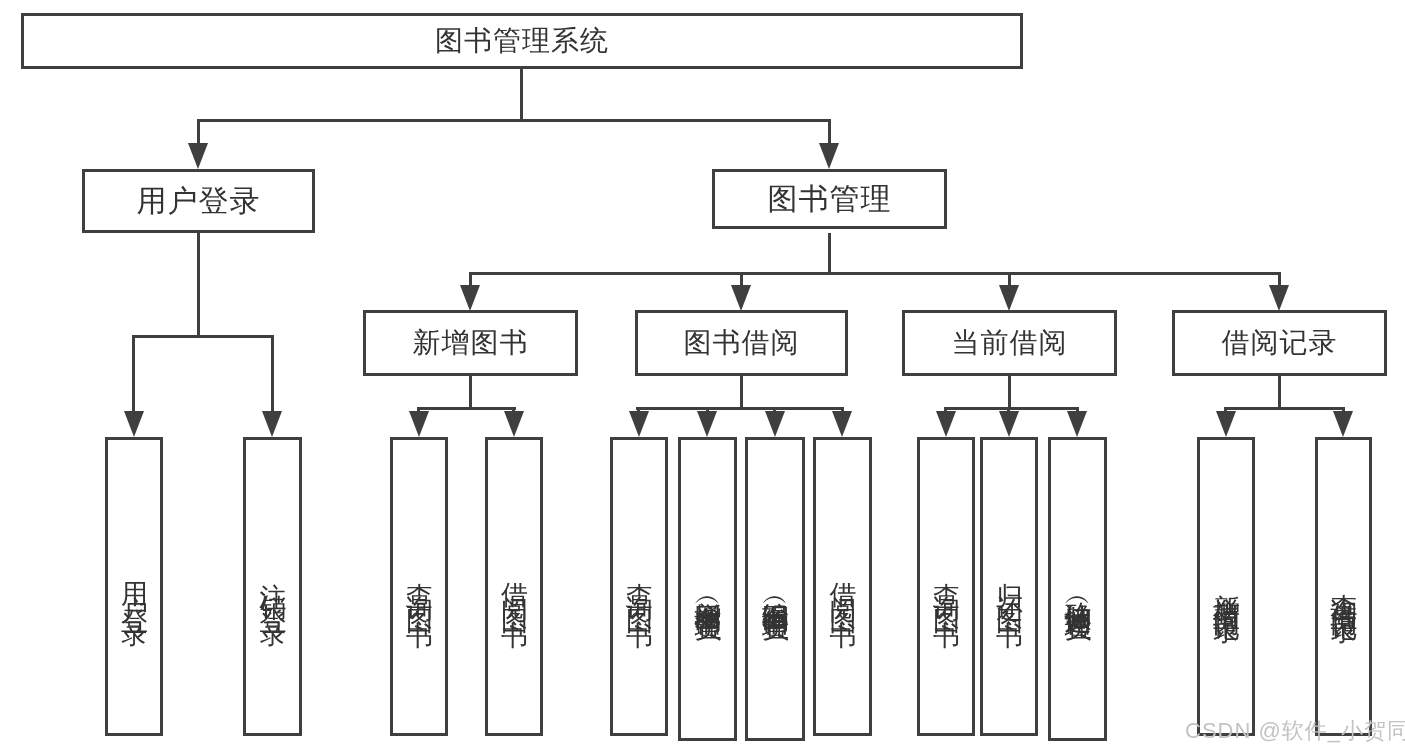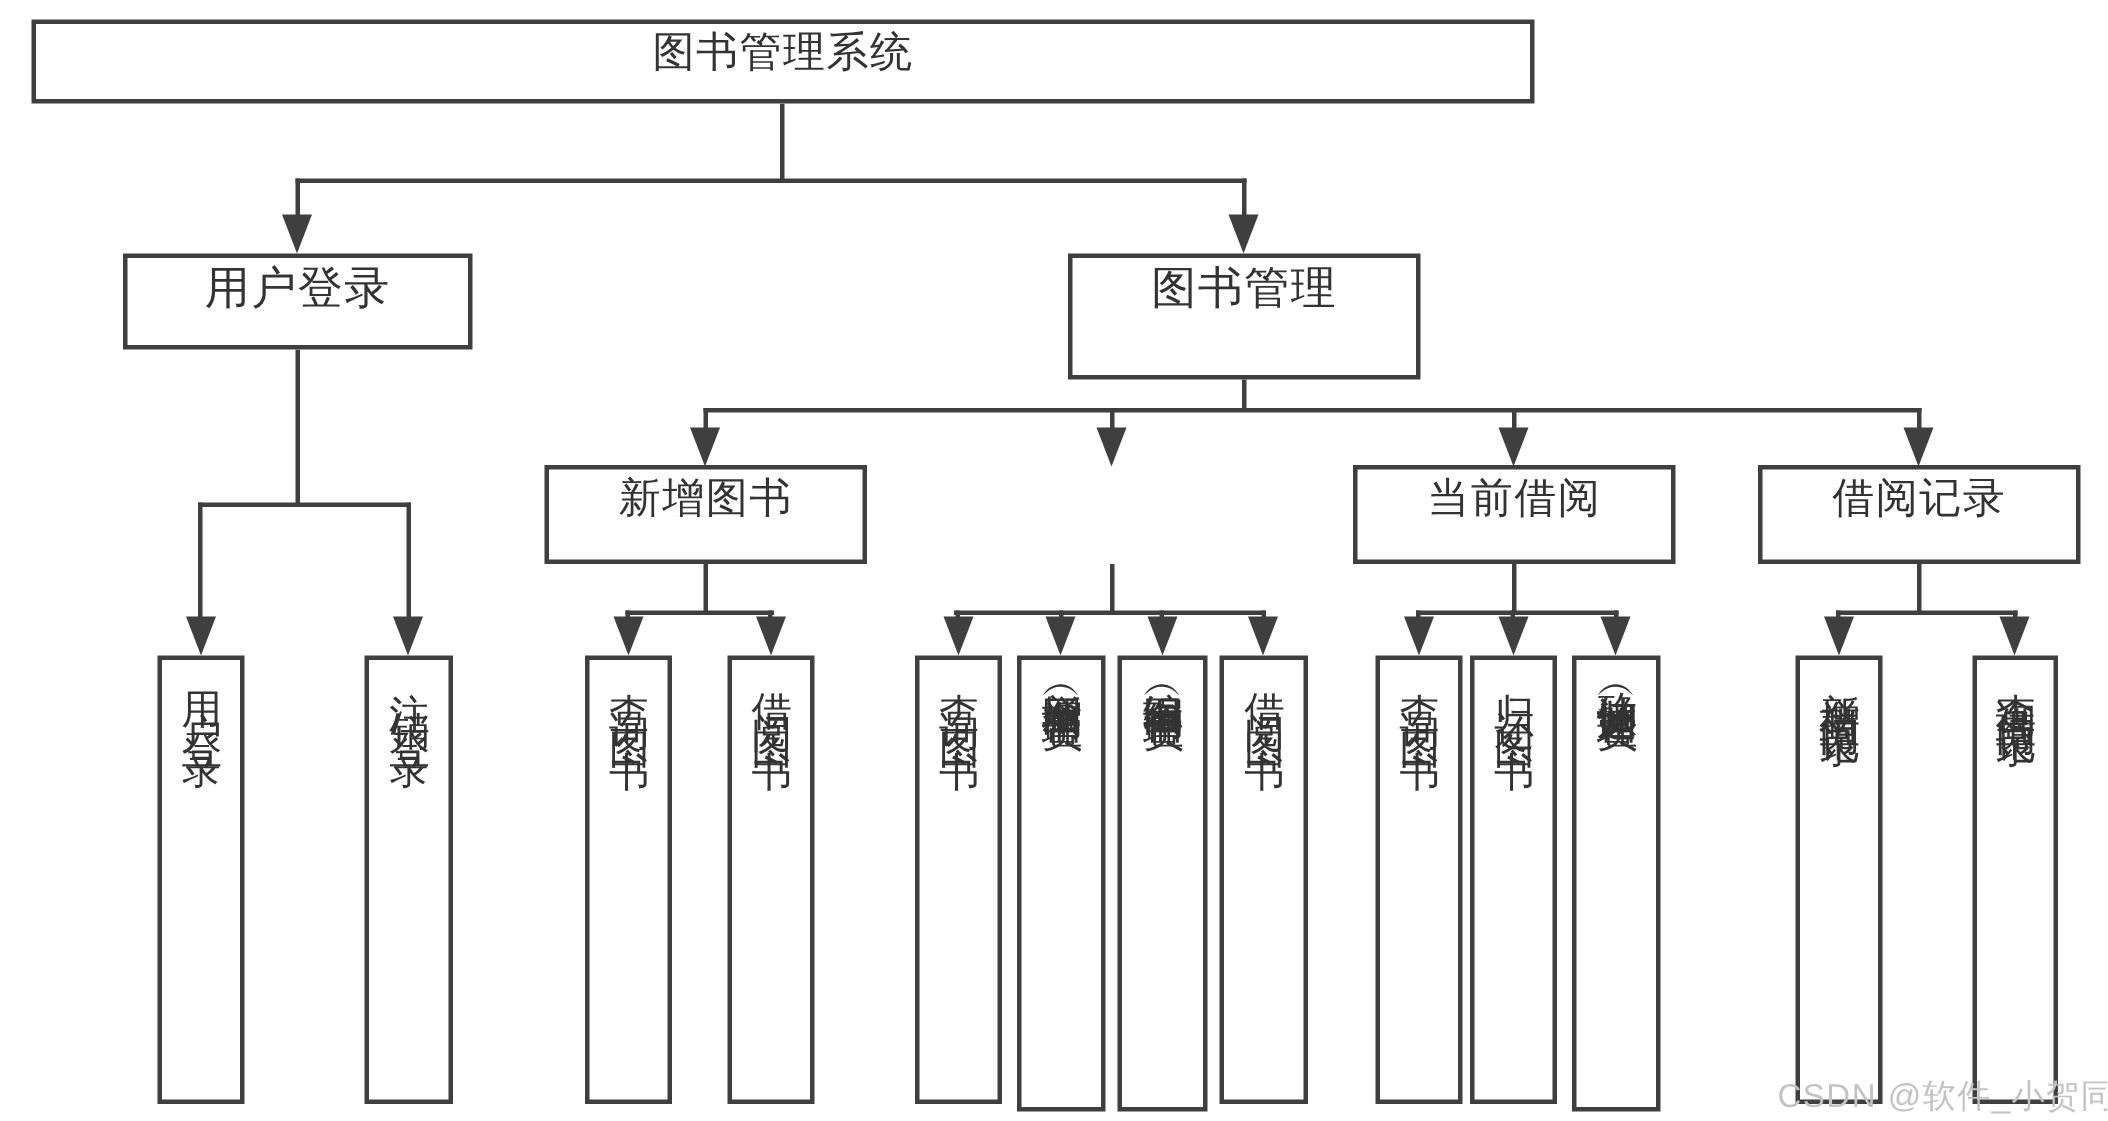--- a/index.html
+++ b/index.html
@@ -22,21 +22,21 @@
   .arrow{
     position:absolute;width:0;height:0;
     border-left:10px solid transparent;
     border-right:10px solid transparent;
     border-top:26px solid var(--line);
   }
   .box{
     position:absolute;
     background:var(--box-fill);
     border:3px solid var(--line);
-    display:flex;align-items:flex-start;justify-content:center;
+    display:flex;align-items:center;justify-content:center;
     color:var(--text);
     font-size:28px;
     letter-spacing:1px;
     z-index:2;
   }
   .box.v span{
     writing-mode:vertical-rl;
     text-orientation:mixed;
     font-size:27px;
     letter-spacing:5px;
@@ -118,26 +118,29 @@
   <div class="arrow" style="left:1216px;top:411px"></div>
   <div class="arrow" style="left:1333px;top:411px"></div>
 
   <div class="box" style="left:21px;top:13px;width:1002px;height:56px">
     <span>图书管理系统</span>
   </div>
 
   <div class="box" style="left:82px;top:169px;width:233px;height:64px;font-size:30px">
     <span>用户登录</span>
   </div>
-  <div class="box" style="left:712px;top:169px;width:235px;height:84px;font-size:30px">
+  <div class="box" style="left:712px;top:169px;width:235px;height:60px;font-size:30px">
     <span>图书管理</span>
   </div>
 
   <div class="box" style="left:363px;top:310px;width:215px;height:66px">
     <span>新增图书</span>
+  </div>
+  <div class="box" style="left:635px;top:310px;width:213px;height:66px">
+    <span>图书借阅</span>
   </div>
   <div class="box" style="left:1172px;top:310px;width:215px;height:66px">
     <span>借阅记录</span>
   </div>
   <div class="box" style="left:902px;top:310px;width:215px;height:66px">
     <span>当前借阅</span>
   </div>
 
   <div class="box v" style="left:105px;top:437px;width:58px;height:299px">
     <span class="ls-wide">用户登录</span>

